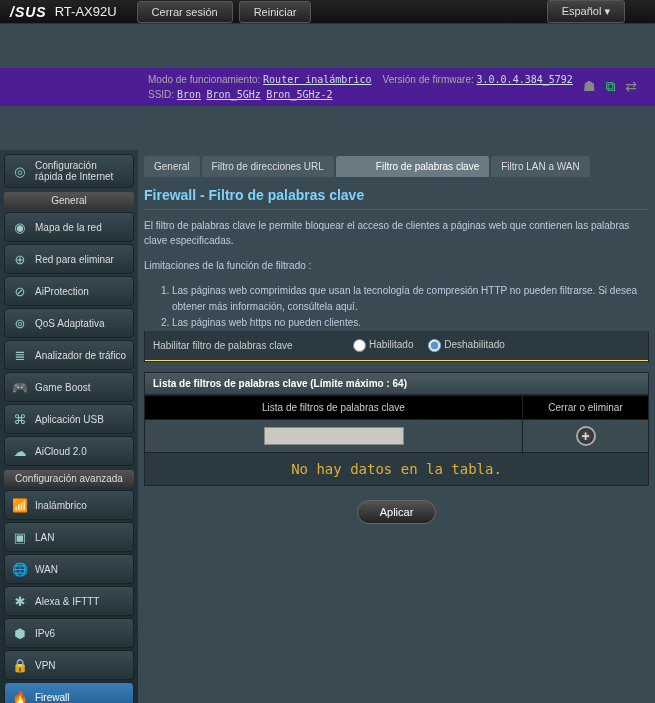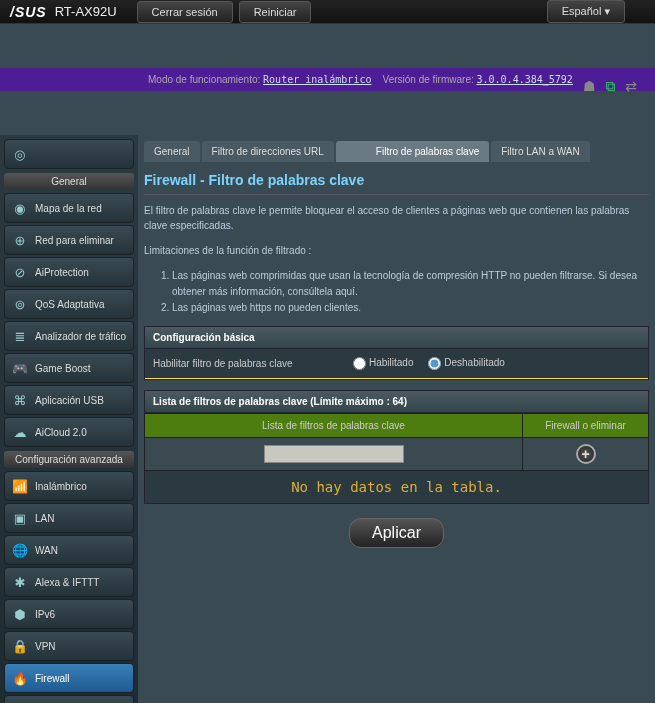--- a/index.html
+++ b/index.html
@@ -34,26 +34,26 @@
 .tab.sel { background:#6a7a82; color:#fff;padding-left:40px; }
 .panel-title { color:#7dd3fc; font-size:14px; font-weight:bold; margin:10px 0 8px; border-bottom:1px solid #556; padding-bottom:6px; }
 .desc { font-size:10px; color:#bcd; margin:6px 0 10px; line-height:1.5; }
 ol { margin-left:28px; font-size:10px; color:#bcd; line-height:1.6; }
 .section-hdr { background:linear-gradient(#4a5a60,#35454c); color:#fff; font-weight:bold; font-size:10px; padding:5px 8px; border:1px solid #223; margin-top:10px; }
 .section-body { background:#2a3a40; border:1px solid #223; border-top:none; }
 .row { display:flex; align-items:center; padding:8px; border-bottom:1px solid #fde047; font-size:10px; color:#ccc; }
 .row .lbl { flex:0 0 200px; }
 .row label { margin-right:12px; }
 .tbl { width:100%; border-collapse:collapse; }
-.tbl th { background:#4d7c0f; color:#ccc; font-size:10px; font-weight:normal; padding:6px; border:1px solid #1a2226; }
+.tbl th { background:#000000; color:#ccc; font-size:10px; font-weight:normal; padding:6px; border:1px solid #1a2226; }
 .tbl td { background:#3a4a50; padding:6px; border:1px solid #1a2226; text-align:center; }
 .tbl input[type=text]{ background:#c8c8c0; border:1px solid #888; width:140px; height:18px; }
 .addbtn { display:inline-flex; width:20px; height:20px; border:2px solid #aaa; border-radius:50%; align-items:center; justify-content:center; color:#ddd; font-size:14px; font-weight:bold; cursor:pointer; background:radial-gradient(#555,#222); }
 .nodata { text-align:center; color:#e0b030; font-family:monospace; font-size:14px; padding:8px 0; background:#2a3a40; border:1px solid #223; border-top:none; }
-.apply { display:block; margin:14px auto; background:linear-gradient(#555,#222); color:#fff; border:1px solid #666; border-radius:12px; padding:5px 22px; font-size:16px; cursor:pointer; }
+.apply { display:block; margin:14px auto; background:linear-gradient(#555,#222); color:#fff; border:1px solid #666; border-radius:12px; padding:5px 22px; font-size:11px; cursor:pointer; }
 input[type=radio]{ accent-color:#59c; margin-right:3px; vertical-align:middle; }
 </style>
 </head>
 <body>
 
 <div class="container">
   <div class="topbar">
     <span class="logo">/SUS</span>
     <span class="model">RT-AX92U</span>
     <button class="tbtn">Cerrar sesión</button>
@@ -67,31 +67,38 @@
   </div>
 
   <div class="infobar">
     <div>
       <span>Modo de funcionamiento:</span>
       <span class="ul">Router inalámbrico</span>
       &nbsp;&nbsp;
       <span>Versión de firmware:</span>
       <span class="ul">3.0.0.4.384_5792</span>
     </div>
+    <div>
+      <span>SSID:</span>
+      <span class="ul">Bron</span>&nbsp;
+      <span class="ul">Bron_5GHz</span>&nbsp;
+      <span class="ul">Bron_5GHz-2</span>
+    </div>
     <div class="status-icons">
       <span style="color:#888;">☗</span>
       <span style="color:#3c6;">⧉</span>
       <span style="color:#888;">⇄</span>
     </div>
   </div>
 
   <div class="body">
     <div class="sidebar">
       <div class="side-btn">
         <span class="ic">◎</span>
+        <span>Configuración rápida de Internet</span>
       </div>
       <div class="side-hdr">General</div>
       <div id="sb-gen">
           <div class="side-btn">
             <span class="ic">◉</span>
             <span>Mapa de la red</span>
           </div>
           <div class="side-btn">
             <span class="ic">⊕</span>
             <span>Red para eliminar</span>
@@ -178,37 +185,36 @@
       <div class="desc">El filtro de palabras clave le permite bloquear el acceso de clientes a páginas web que contienen las palabras clave especificadas.</div>
       <div class="desc">Limitaciones de la función de filtrado :</div>
       <ol>
         <li>
           <span>Las páginas web comprimidas que usan la tecnología de compresión HTTP no pueden filtrarse. </span>
           <span class="u">Si desea obtener más información, consúltela aquí</span>.
         </li>
         <li>Las páginas web https no pueden clientes.</li>
       </ol>
 
-      <div class="section-hdr">Configuración básica</div>
       <div class="section-body">
         <div class="row">
           <div class="lbl">Habilitar filtro de palabras clave</div>
           <div>
             <label><input type="radio" name="en" style=""><span>Habilitado</span></label>
             <label><input type="radio" name="en" checked="" style=""><span>Deshabilitado</span></label>
           </div>
         </div>
       </div>
 
       <div class="section-hdr">Lista de filtros de palabras clave (Límite máximo : 64)</div>
       <table class="tbl">
         <tbody>
             <tr>
           <th style="width:75%;">Lista de filtros de palabras clave</th>
-          <th>Firewall o eliminar</th>
+          <th>Cerrar o eliminar</th>
         </tr>
         <tr>
           <td><input type="text" style=""></td>
           <td><span class="addbtn">+</span></td>
         </tr>
       </tbody>
         </table>
       <div class="nodata">No hay datos en la tabla.</div>
 
       <button class="apply">Aplicar</button>

